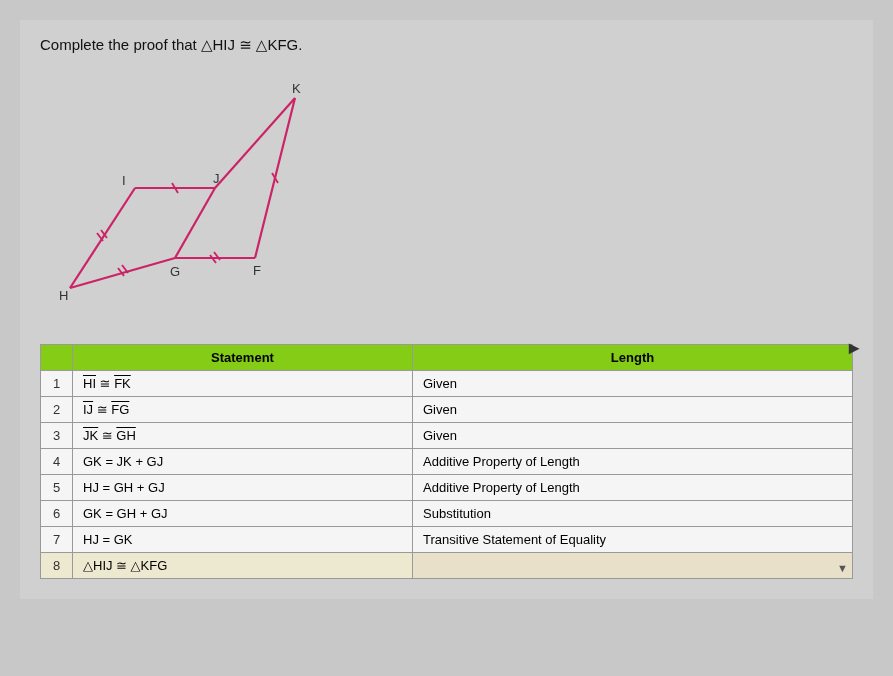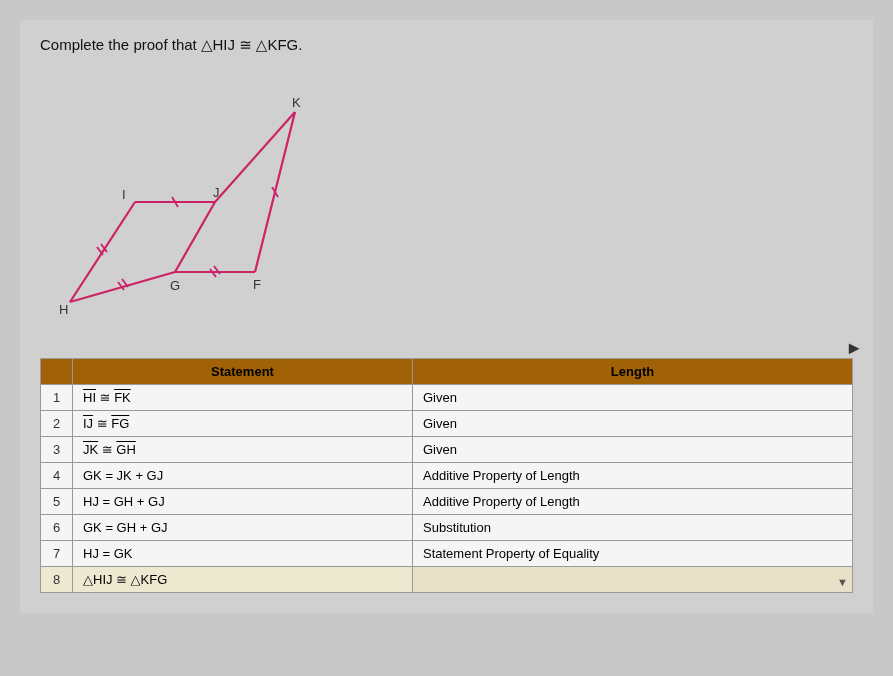--- a/index.html
+++ b/index.html
@@ -14,42 +14,42 @@
       justify-content: flex-start;
       padding: 20px;
     }
     .page {
       background: #d0d0d0;
       width: 860px;
       padding: 16px 20px 20px 20px;
     }
     .title {
       font-size: 15px;
-      margin-bottom: 18px;
+      margin-bottom: 4px;
       color: #111;
     }
     .diagram-area {
       width: 100%;
       height: 270px;
       position: relative;
       margin-bottom: 16px;
     }
     .proof-table {
       width: 100%;
       border-collapse: collapse;
       background: #f5f5f5;
     }
     .proof-table th, .proof-table td {
       border: 1px solid #999;
       padding: 5px 10px;
       vertical-align: middle;
     }
     .proof-table th {
       font-weight: bold;
-      background: #a16207;
+      background: #84cc16;
       font-size: 13px;
     }
     .proof-table td:first-child {
       width: 32px;
       text-align: center;
       color: #333;
     }
     .proof-table td:nth-child(2) {
       width: 340px;
     }
@@ -157,21 +157,21 @@
         <td>Additive Property of Length</td>
       </tr>
       <tr>
         <td>6</td>
         <td>GK = GH + GJ</td>
         <td>Substitution</td>
       </tr>
       <tr>
         <td>7</td>
         <td>HJ = GK</td>
-        <td>Statement Property of Equality</td>
+        <td>Transitive Statement of Equality</td>
       </tr>
       <tr class="row-8">
         <td>8</td>
         <td>△HIJ ≅ △KFG</td>
         <td style="background:#e8e0c8; position:relative;">
           <span></span>
           
           <span style="position:absolute;right:4px;bottom:4px;font-size:11px;color:#555;">▼</span>
         </td>
       </tr>

